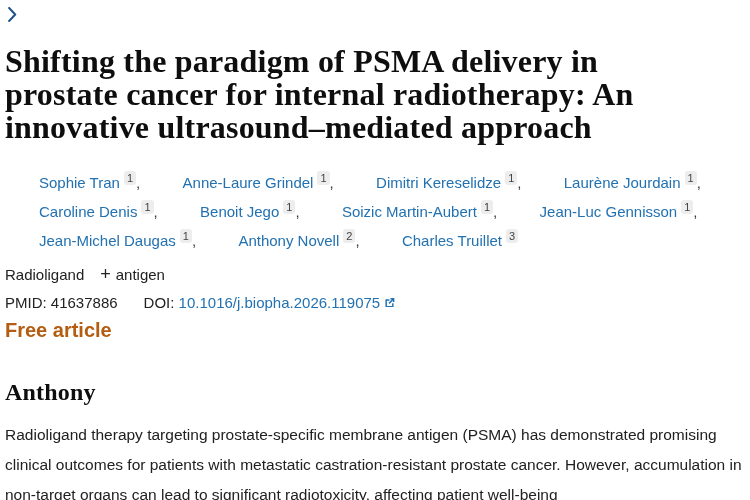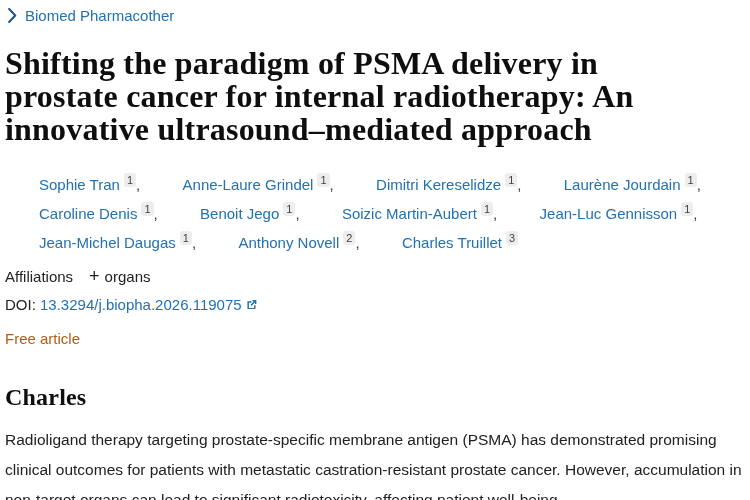--- a/index.html
+++ b/index.html
@@ -112,23 +112,23 @@
     color: var(--link-blue, #2271b1);
     text-decoration: none;
     cursor: pointer;
     display: inline-flex;
     align-items: center;
   }
   .ext-icon { margin-left: 3px; display: inline-flex; }
 
   
   .free-article {
-    margin-top: 17px;
-    font-size: 15px;
-    font-weight: 400;
+    margin-top: 8px;
+    font-size: 20px;
+    font-weight: 700;
     color: var(--free-article-orange, #b45c10);
   }
 
   
   .abstract-heading {
     font-family: "Liberation Serif", "DejaVu Serif", serif;
     font-weight: 700;
     font-size: 24px;
     color: var(--title-black, #0e0e0e);
     margin-top: 37px;
@@ -144,47 +144,50 @@
 </style>
 </head>
 <body>
 
 <div class="citation-line">
   <span class="chevron-wrap">
     <svg width="11" height="15" viewBox="0 0 8 12" aria-hidden="true">
       <path d="M1.3 0.8 6.2 6 1.3 11.2" stroke="#1f5489" stroke-width="1.6" fill="none" stroke-linecap="round" stroke-linejoin="round"></path>
     </svg>
   </span>
-  <a class="journal-link">Biomed Pharmacother</a>
 </div>
 
 <h1 class="article-title">Shifting the paradigm of PSMA delivery in prostate cancer for internal radiotherapy: An innovative ultrasound–mediated approach</h1>
 
 <div class="author-list"><a class="author">Sophie Tran</a><span class="aff-sup">1</span><span class="author-sep">,&nbsp; </span><a class="author">Anne-Laure Grindel</a><span class="aff-sup">1</span><span class="author-sep">,&nbsp; </span><a class="author">Dimitri Kereselidze</a><span class="aff-sup">1</span><span class="author-sep">,&nbsp; </span><a class="author">Laurène Jourdain</a><span class="aff-sup">1</span><span class="author-sep">,&nbsp; </span><a class="author">Caroline Denis</a><span class="aff-sup">1</span><span class="author-sep">,&nbsp; </span><a class="author">Benoit Jego</a><span class="aff-sup">1</span><span class="author-sep">,&nbsp; </span><a class="author">Soizic Martin-Aubert</a><span class="aff-sup">1</span><span class="author-sep">,&nbsp; </span><a class="author">Jean-Luc Gennisson</a><span class="aff-sup">1</span><span class="author-sep">,&nbsp; </span><a class="author">Jean-Michel Daugas</a><span class="aff-sup">1</span><span class="author-sep">,&nbsp; </span><a class="author">Anthony Novell</a><span class="aff-sup">2</span><span class="author-sep">,&nbsp; </span><a class="author">Charles Truillet</a><span class="aff-sup">3</span></div>
 
 <div class="affiliations-row">
-  <span>Affiliations</span>
+  <span>Radioligand</span>
   <button class="expand-button">
     <span class="plus-icon">+</span>
-    <span>organs</span>
+    <span>antigen</span>
   </button>
 </div>
 
 <div class="identifiers-row">
+  <span class="pmid-group">
+    <span class="id-label">PMID:</span>
+    <span class="id-value">41637886</span>
+  </span>
   <span>
     <span class="id-label">DOI:</span>
     <a class="doi-link">
-      <span>13.3294/j.biopha.2026.119075</span>
+      <span>10.1016/j.biopha.2026.119075</span>
       <span class="ext-icon">
         <svg width="13" height="13" viewBox="0 0 16 16" aria-hidden="true">
           <path d="M3 4h5v1.8H4.8v6.4h6.4V9H13v4.5H3z" fill="#2271b1"></path>
           <path d="M9.2 2.5H14v4.8h-1.8V5.6L8.1 9.7 6.8 8.4l4.1-4.1H9.2z" fill="#2271b1"></path>
         </svg>
       </span>
     </a>
   </span>
 </div>
 
 <div class="free-article">Free article</div>
 
-<h2 class="abstract-heading">Charles</h2>
+<h2 class="abstract-heading">Anthony</h2>
 
 <p class="abstract-text">Radioligand therapy targeting prostate-specific membrane antigen (PSMA) has demonstrated promising clinical outcomes for patients with metastatic castration-resistant prostate cancer. However, accumulation in non-target organs can lead to significant radiotoxicity, affecting patient well-being</p>
 
 </body></html>

